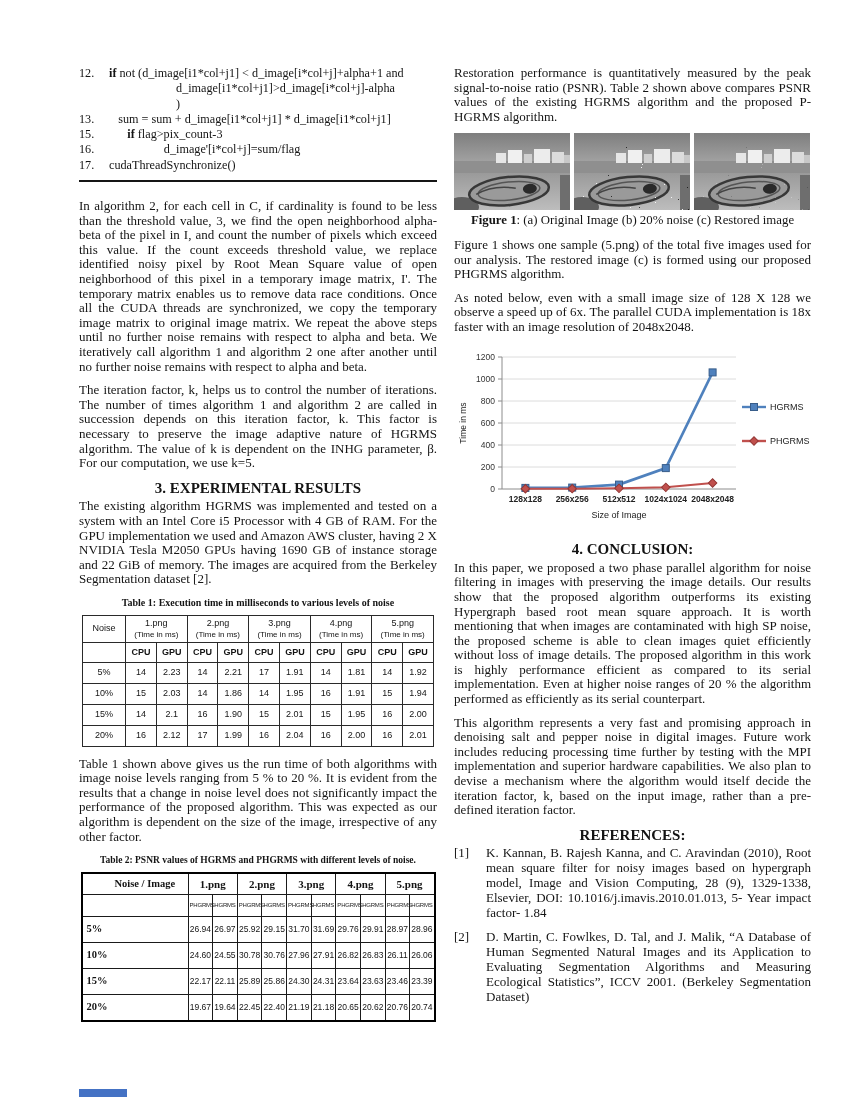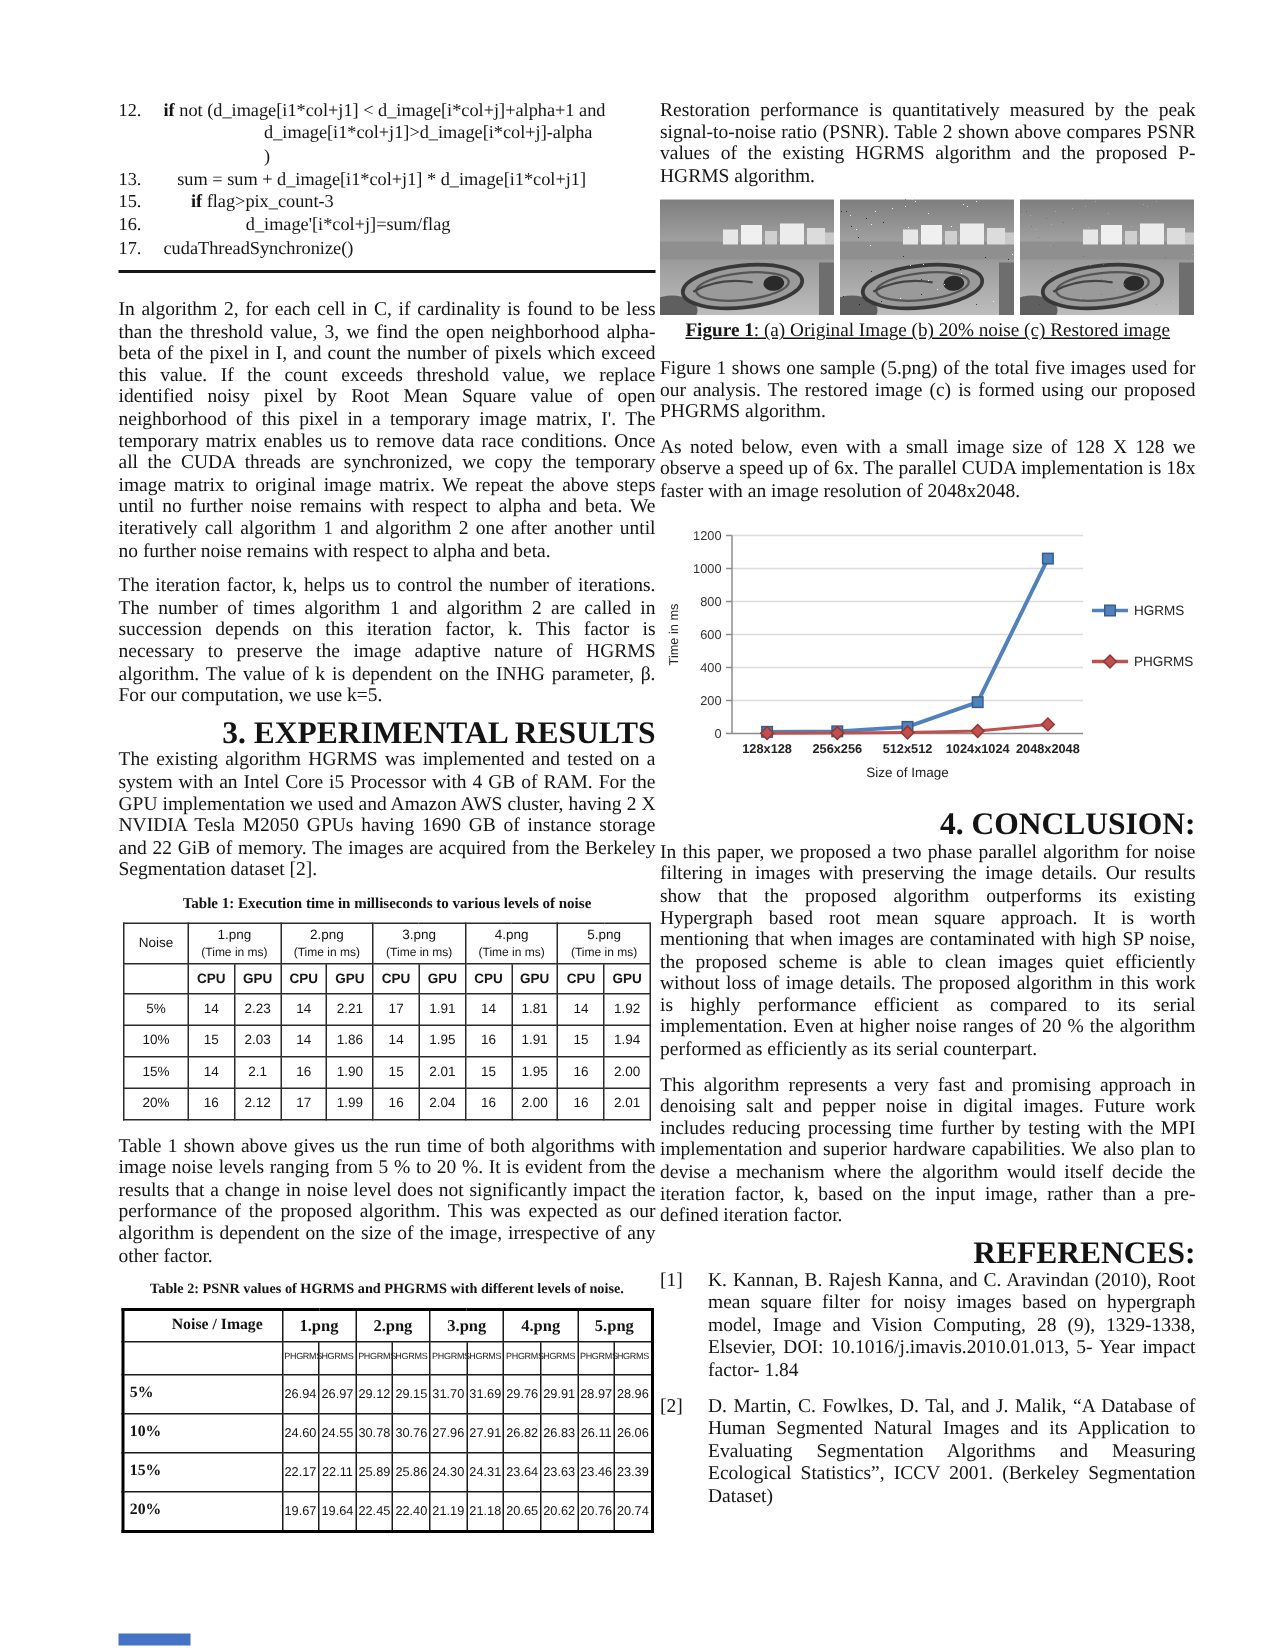--- a/index.html
+++ b/index.html
@@ -1,29 +1,29 @@
 <!DOCTYPE html>
 <html><head>
 <meta charset="utf-8">
 <style>
   html,body{margin:0;padding:0;background:#ffffff;}
   .page{position:relative;width:850px;height:1100px;background:#fff;overflow:hidden;
         font-family:"Liberation Serif",serif;color:#141414;margin-left:16px;}
   .col{position:absolute;top:66px;text-align:justify;font-size:13px;line-height:14.6px;}
   .col-left{left:63px;width:358px;}
-  .col-right{left:424px;width:357px;}
+  .col-right{left:438px;width:357px;}
   .col p{margin:0 0 9px 0;}
   
   .code{font-size:12.2px;line-height:15.3px;border-bottom:2px solid #151515;
         padding-bottom:7px;margin-bottom:17px;text-align:left;}
   .code-line{display:flex;}
   .code-num{flex:0 0 30px;white-space:pre;}
   .code-body{white-space:pre;flex:1 1 auto;}
   
-  .sec-heading{font-size:21px;font-weight:bold;text-align:right;margin:10px 0 4px 0;}
+  .sec-heading{font-size:15px;font-weight:bold;text-align:center;margin:10px 0 4px 0;}
   
   .tbl-caption{text-align:center;font-weight:bold;margin:6px 0 4px 0;}
   .cap-t1{font-size:10px;}
   .cap-t2{font-size:9.5px;}
   
   table{border-collapse:collapse;margin:0 auto;font-family:"Liberation Sans",sans-serif;table-layout:fixed;}
   .t1{width:352px;font-size:9px;}
   .t1 th,.t1 td{border:1px solid #2a2a2a;text-align:center;padding:2px 1px;font-weight:normal;}
   .t1 .t1-group{line-height:1.25;}
   .t1 .t1-sub{font-size:8px;}
@@ -32,21 +32,21 @@
   .t2{width:355px;font-size:8.5px;border:2px solid #000;margin-bottom:4px;}
   .t2 th,.t2 td{border:1px solid #1a1a1a;text-align:center;padding:3px 1px;}
   .t2 .t2-glab{font-family:"Liberation Serif",serif;font-size:11px;font-weight:bold;}
   .t2 .t2-corner{font-family:"Liberation Serif",serif;font-size:10.5px;font-weight:bold;text-align:left;padding-left:4px;}
   .t2 .t2-sub{font-size:6px;font-weight:normal;letter-spacing:-0.2px;color:#222;}
   .t2 .t2-rowlab{font-family:"Liberation Serif",serif;font-size:10.5px;font-weight:bold;text-align:left;padding-left:4px;}
   .t2 td{height:19px;}
   
   .fig1-row{display:flex;gap:4px;margin:4px 0 3px 0;}
   .fig1-row svg{display:block;background:#bbb;}
-  .fig-caption{text-align:center;font-size:12.8px;margin:2px 0 10px 0;text-align:center;text-decoration:underline;}
+  .fig-caption{text-align:center;font-size:12.8px;margin:2px 0 10px 0;text-align:center;}
   
   .chart-wrap{margin:14px 0 0 0;text-align:center;}
   .chart-caption{text-align:center;font-size:12.8px;margin:8px 0 12px 0;}
   
   .ref-item{display:flex;margin:0 0 10px 0;line-height:14.8px;font-size:13px;}
   .ref-num{flex:0 0 32px;text-align:left;}
   .ref-text{flex:1 1 auto;text-align:justify;}
   
   .bottom-bar{position:absolute;left:63px;top:1089px;width:48px;height:8px;background:#4472c4;}
   .hidden-defs{position:absolute;width:0;height:0;overflow:hidden;}
@@ -236,21 +236,21 @@
             <th class="t2-sub">HGRMS</th>
             <th class="t2-sub">PHGRMS</th>
             <th class="t2-sub">HGRMS</th>
           </tr>
         </thead>
         <tbody>
           <tr>
             <td class="t2-rowlab">5%</td>
             <td>26.94</td>
             <td>26.97</td>
-            <td>29.12</td>
+            <td>25.92</td>
             <td>29.15</td>
             <td>31.70</td>
             <td>31.69</td>
             <td>29.76</td>
             <td>29.91</td>
             <td>28.97</td>
             <td>28.96</td>
           </tr>
           <tr>
             <td class="t2-rowlab">10%</td>

